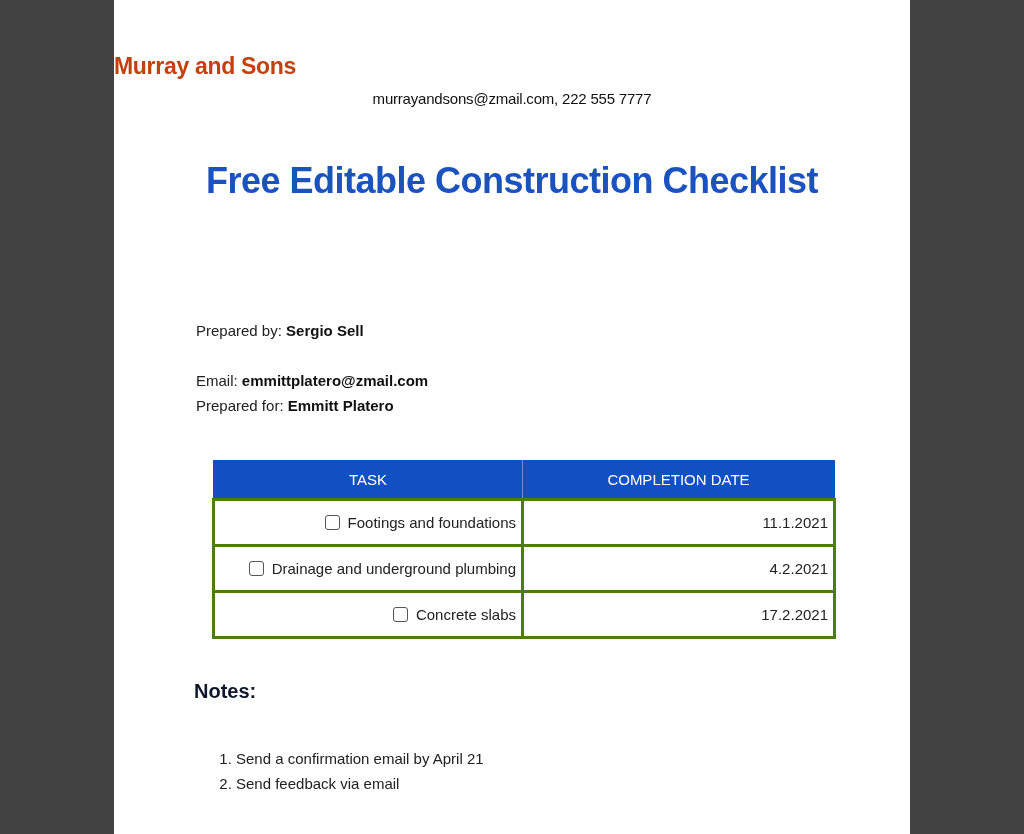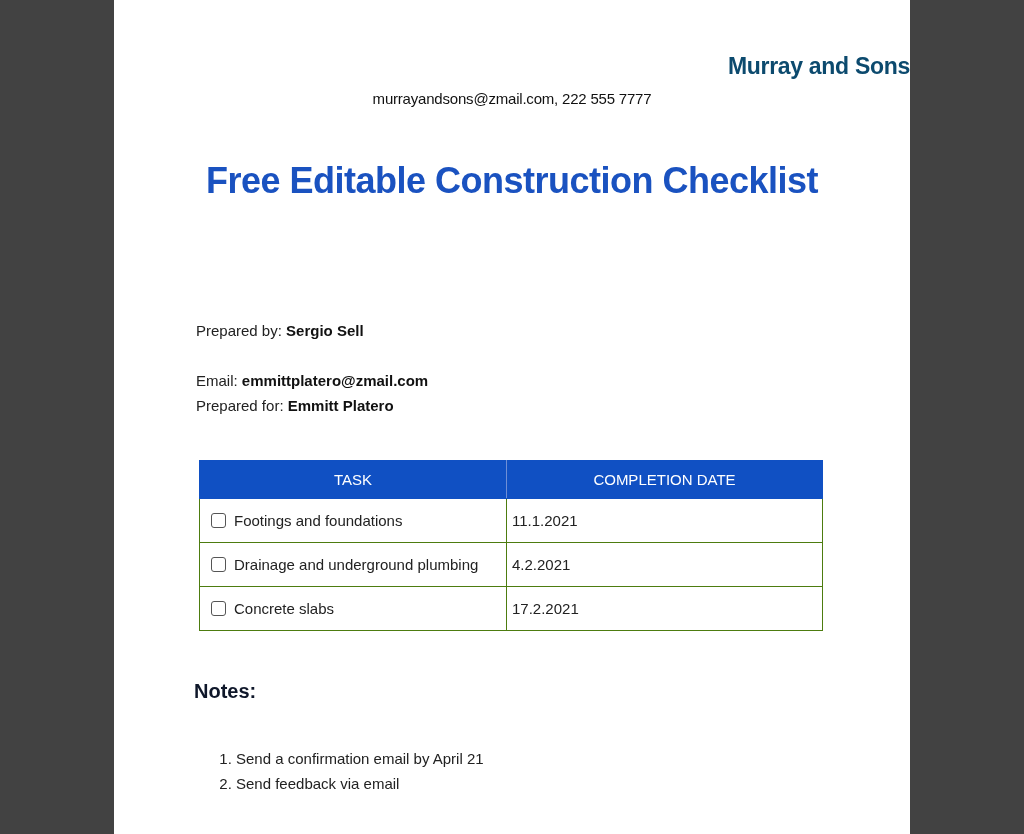--- a/index.html
+++ b/index.html
@@ -8,53 +8,54 @@
       background: #424242;
       font-family: "Liberation Sans", sans-serif;
     }
     .page {
       position: absolute; left: 114px; top: 0;
       width: 796px; height: 834px;
       background: #ffffff;
     }
     .company {
       position: absolute; left: 0; top: 53px; width: 796px;
-      text-align: right; color: #0c4a6e;
+      text-align: left; color: #c2410c;
       font-size: 23px; font-weight: bold; letter-spacing: -0.3px;
     }
     .contact {
       position: absolute; left: 0; top: 90px; width: 796px;
       text-align: center; color: #111;
       font-size: 15px; font-weight: normal; letter-spacing: -0.2px;
     }
     .title {
       position: absolute; left: 0; top: 143px; width: 796px;
       text-align: center; color: #1a52c0;
       font-size: 36px; font-weight: bold; line-height: 75px; letter-spacing: -0.5px;
     }
     .meta {
       position: absolute; left: 82px; top: 318px;
       font-size: 15px; color: #222; line-height: 25px;
     }
     .meta b { color: #111; }
     .meta .gap { height: 25px; }
     table.tasks {
-      position: absolute; left: 85px; top: 460px;
+      position: absolute; left: 98px; top: 460px;
       width: 624px; border-collapse: collapse;
       font-size: 15px; color: #222;
     }
     table.tasks th {
       background: #1050c3; color: #fff; font-weight: normal;
       height: 35px; font-size: 15px; text-transform: uppercase;
       border: 1px solid #1050c3; border-right-color: #6f8fd6;
     }
     table.tasks th:last-child { border-right-color: #1050c3; }
     table.tasks td {
-      border: 1px solid #4d7c0f; height: 43px; padding: 0 5px;
+      border: 3px solid #4d7c0f; height: 43px; padding: 0 5px;
       vertical-align: middle;
+      text-align: right;
     }
     table.tasks td.task { width: 296px; }
     .cb {
       display: inline-block; width: 13px; height: 13px;
       border: 1px solid #555; border-radius: 3px;
       vertical-align: -2px; margin: 0 8px 0 6px; background: #fff;
     }
     .notes-h {
       position: absolute; left: 80px; top: 680px;
       color: #0f172a; font-size: 20px; font-weight: bold;

